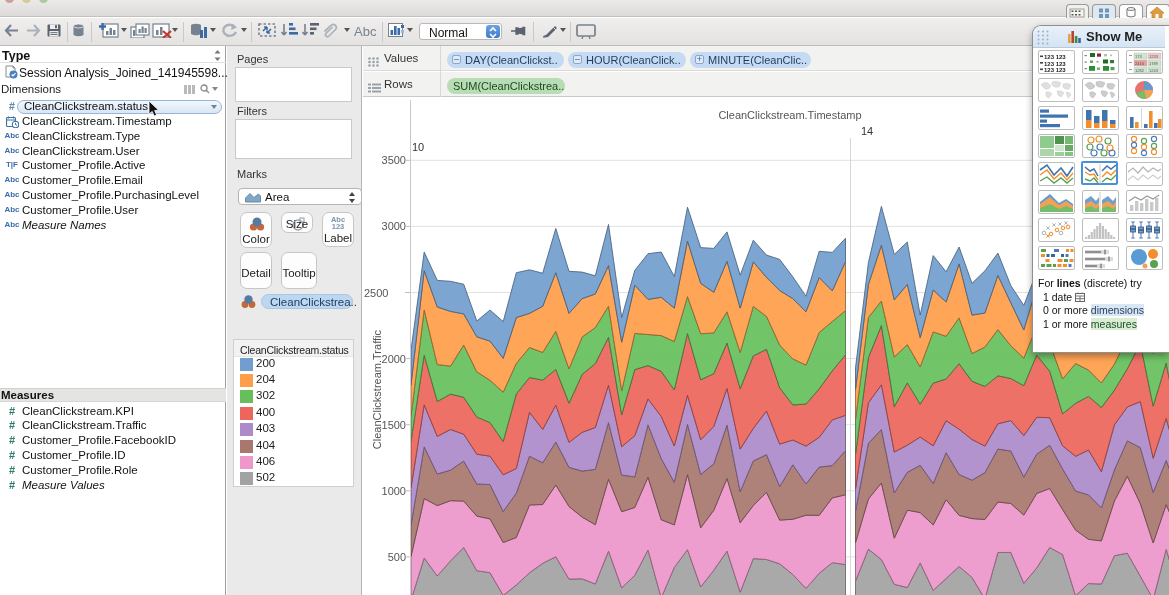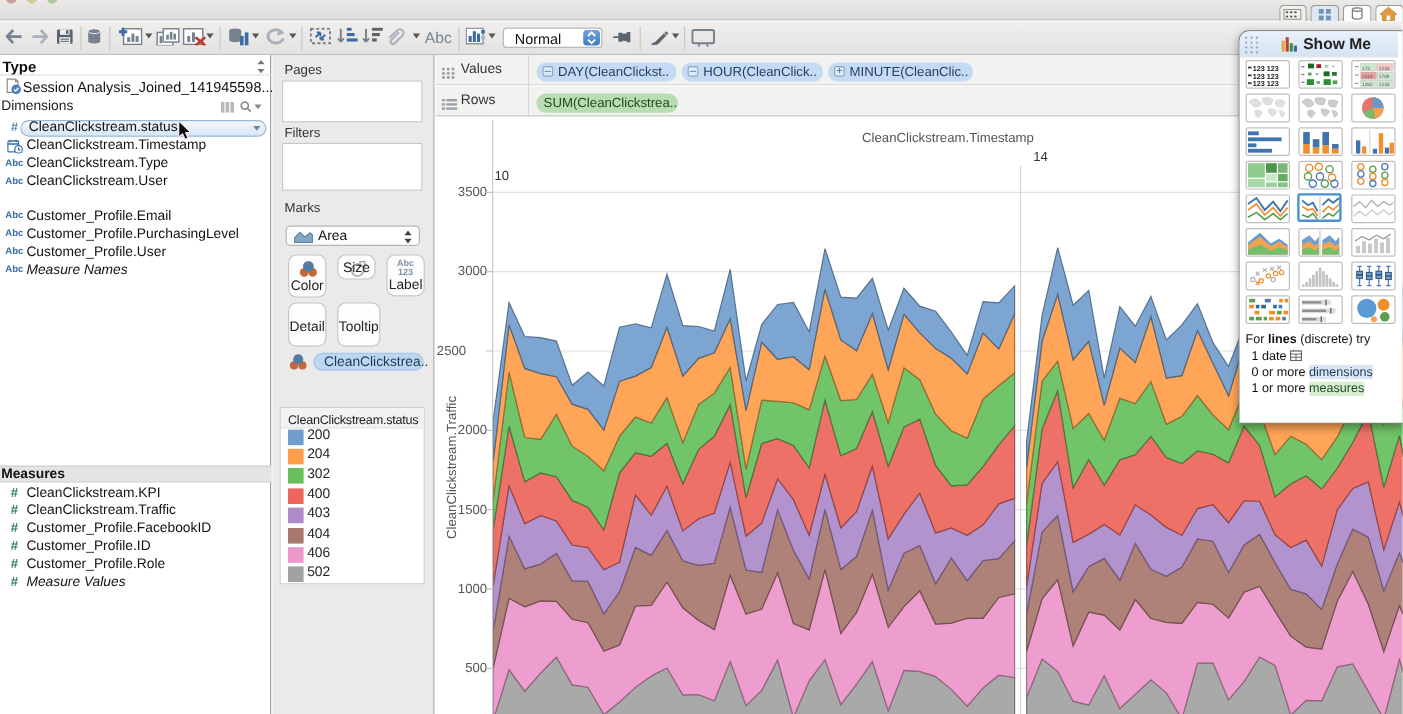--- a/index.html
+++ b/index.html
@@ -203,20 +203,24 @@
       <span class="tx" style="left:22px;">CleanClickstream.Timestamp</span>
     </div>
 <div class="fieldrow" style="top:129.8px">
       <span class="ic"><span style="font-size:8px;font-weight:bold;color:#3a6ea8">Abc</span></span>
       <span class="tx" style="left:22px;">CleanClickstream.Type</span>
     </div>
 <div class="fieldrow" style="top:144.6px">
       <span class="ic"><span style="font-size:8px;font-weight:bold;color:#3a6ea8">Abc</span></span>
       <span class="tx" style="left:22px;">CleanClickstream.User</span>
     </div>
+<div class="fieldrow" style="top:159.4px">
+      <span class="ic"><span style="font-size:8px;font-weight:bold;color:#3a6ea8">T|F</span></span>
+      <span class="tx" style="left:22px;">Customer_Profile.Active</span>
+    </div>
 <div class="fieldrow" style="top:174.2px">
       <span class="ic"><span style="font-size:8px;font-weight:bold;color:#3a6ea8">Abc</span></span>
       <span class="tx" style="left:22px;">Customer_Profile.Email</span>
     </div>
 <div class="fieldrow" style="top:189.0px">
       <span class="ic"><span style="font-size:8px;font-weight:bold;color:#3a6ea8">Abc</span></span>
       <span class="tx" style="left:22px;">Customer_Profile.PurchasingLevel</span>
     </div>
 <div class="fieldrow" style="top:203.8px">
       <span class="ic"><span style="font-size:8px;font-weight:bold;color:#3a6ea8">Abc</span></span>
@@ -257,21 +261,21 @@
       <span class="ic"><span style="font-size:11px;font-weight:bold;color:#2e7d6e;position:relative;top:-1px">#</span></span>
       <span class="tx" style="font-style:italic;">Measure Values</span>
     </div>
 
 <div class="abs" style="left:227px;top:46px;width:135px;height:549px;background:#eaeaea;border-right:1px solid #b5b5b5"></div>
 <div class="abs" style="left:237px;top:53px;font-size:11px;color:#333">Pages</div>
 <div class="abs" style="left:235px;top:67px;width:117px;height:35px;background:#fff;border:1px solid #c9c9c9"></div>
 <div class="abs" style="left:237px;top:105px;font-size:11px;color:#333">Filters</div>
 <div class="abs" style="left:235px;top:119px;width:117px;height:40px;background:#fff;border:1px solid #c9c9c9"></div>
 <div class="abs" style="left:237px;top:168px;font-size:11px;color:#333">Marks</div>
-<div class="abs" style="left:238px;top:188px;width:112px;height:17px;background:#fff;border:1px solid #b5b5b5;border-radius:4px">
+<div class="abs" style="left:238px;top:188px;width:124px;height:17px;background:#fff;border:1px solid #b5b5b5;border-radius:4px">
   <svg style="position:absolute;left:6px;top:3px" width="16" height="11" viewBox="0 0 16 11">
         <path d="M0.5 10 L0.5 6 L5 1.5 L9 5.5 L13.5 2 L15.5 4 L15.5 10 Z" fill="#82a7c4" stroke="#5e83a4" stroke-width="0.9"></path>
       </svg>
   <span style="position:absolute;left:26px;top:2px;font-size:11.5px;color:#111">Area</span>
   <svg style="position:absolute;right:5px;top:3px" width="8" height="11" viewBox="0 0 8 11">
         <path d="M4 0 L7 4 L1 4 Z M4 11 L7 7 L1 7 Z" fill="#444"></path>
       </svg>
 </div>
 <div class="mbtn" style="left:240px;top:212px;width:32px;height:36px">
   <svg style="position:absolute;left:8px;top:4px" width="16" height="15" viewBox="0 0 16 15">

